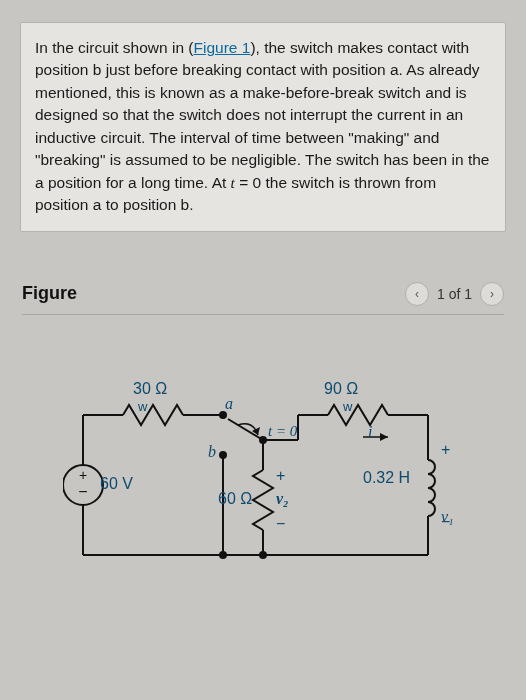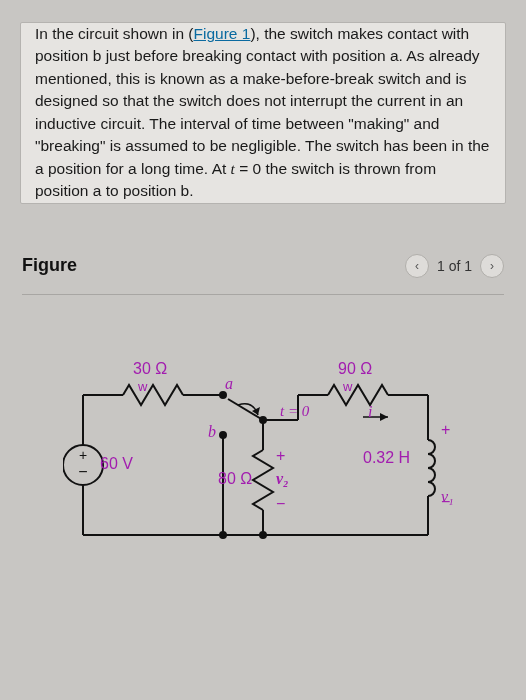--- a/index.html
+++ b/index.html
@@ -5,39 +5,39 @@
   * { box-sizing: border-box; margin: 0; padding: 0; }
   body {
     width: 526px;
     height: 700px;
     background: #c8c6c3;
     font-family: Arial, Helvetica, sans-serif;
     overflow: hidden;
   }
   .problem-card {
     margin: 22px 20px 0 20px;
-    padding: 0 14px;
+    padding: 14px 14px;
     background: #e6e4e1;
     border: 1px solid #b5b3b0;
     border-radius: 2px;
     font-size: 15.5px;
     line-height: 1.45;
     color: #1a1a1a;
   }
   .problem-card .link {
     color: #0a6aa0;
     text-decoration: underline;
   }
   .ital { font-style: italic; font-family: 'Times New Roman', serif; }
   .figure-header {
     display: flex;
     align-items: center;
     justify-content: space-between;
     margin: 50px 22px 0 22px;
-    padding-bottom: 16px;
+    padding-bottom: 8px;
     border-bottom: 1px solid #a8a6a3;
   }
   .figure-title {
     font-weight: bold;
     font-size: 18px;
     color: #111;
   }
   .pager {
     display: flex;
     align-items: center;
@@ -60,21 +60,21 @@
     width: 400px;
     height: 220px;
   }
   .circuit-area svg {
     position: absolute;
     top: 0; left: 0;
   }
   .circuit-area .lbl {
     position: absolute;
     font-size: 16px;
-    color: #a21caf;
+    color: #0c4a6e;
     white-space: nowrap;
   }
   .circuit-area .lbl.serif { font-family: 'Times New Roman', serif; }
   .circuit-area .lbl.it { font-style: italic; }
 </style>
 </head>
 <body>
 
 <div class="problem-card">
   <span>In the circuit shown in (</span><span class="link">Figure 1</span><span>), the switch makes contact with position b just before breaking contact with position a. As already mentioned, this is known as a make-before-break switch and is designed so that the switch does not interrupt the current in an inductive circuit. The interval of time between "making" and "breaking" is assumed to be negligible. The switch has been in the a position for a long time. At </span><span class="ital">t</span><span> = 0 the switch is thrown from position a to position b.</span>
@@ -137,32 +137,32 @@
       <polygon points="325,62 317,58 317,66" fill="#111" stroke="none"></polygon>
     </g>
 
     <text x="20" y="105" text-anchor="middle" font-size="14" fill="#111">+</text>
     <text x="20" y="122" text-anchor="middle" font-size="16" fill="#111">−</text>
   </svg>
 
   <div class="lbl" style="left:70px; top:5px;">30 Ω</div>
   <div class="lbl" style="left:75px; top:24px; font-size:13px;">ᴡ</div>
 
-  <div class="lbl" style="left:275px; top:5px;">90 Ω</div>
+  <div class="lbl" style="left:261px; top:5px;">90 Ω</div>
   <div class="lbl" style="left:280px; top:24px; font-size:13px;">ᴡ</div>
 
   <div class="lbl serif it" style="left:162px; top:20px;">a</div>
   <div class="lbl serif it" style="left:145px; top:68px;">b</div>
 
-  <div class="lbl serif it" style="left:205px; top:48px; font-size:15px;margin-left:12px;">t = 0</div>
+  <div class="lbl serif it" style="left:205px; top:48px; font-size:15px;">t = 0</div>
   <div class="lbl serif it" style="left:305px; top:48px;">i</div>
 
   <div class="lbl" style="left:37px; top:100px;">60 V</div>
 
-  <div class="lbl" style="left:155px; top:115px;">80 Ω</div>
+  <div class="lbl" style="left:155px; top:115px;">60 Ω</div>
 
   <div class="lbl" style="left:213px; top:92px;">+</div>
   <div class="lbl serif it" style="left:213px; top:115px;font-weight:bold;">v₂</div>
   <div class="lbl" style="left:213px; top:140px;">−</div>
 
   <div class="lbl" style="left:378px; top:66px;">+</div>
   <div class="lbl" style="left:300px; top:94px;">0.32 H</div>
   <div class="lbl serif it" style="left:378px; top:114px;margin-top:19px;">v₁</div>
   <div class="lbl" style="left:378px; top:138px;">−</div>
 </div>

